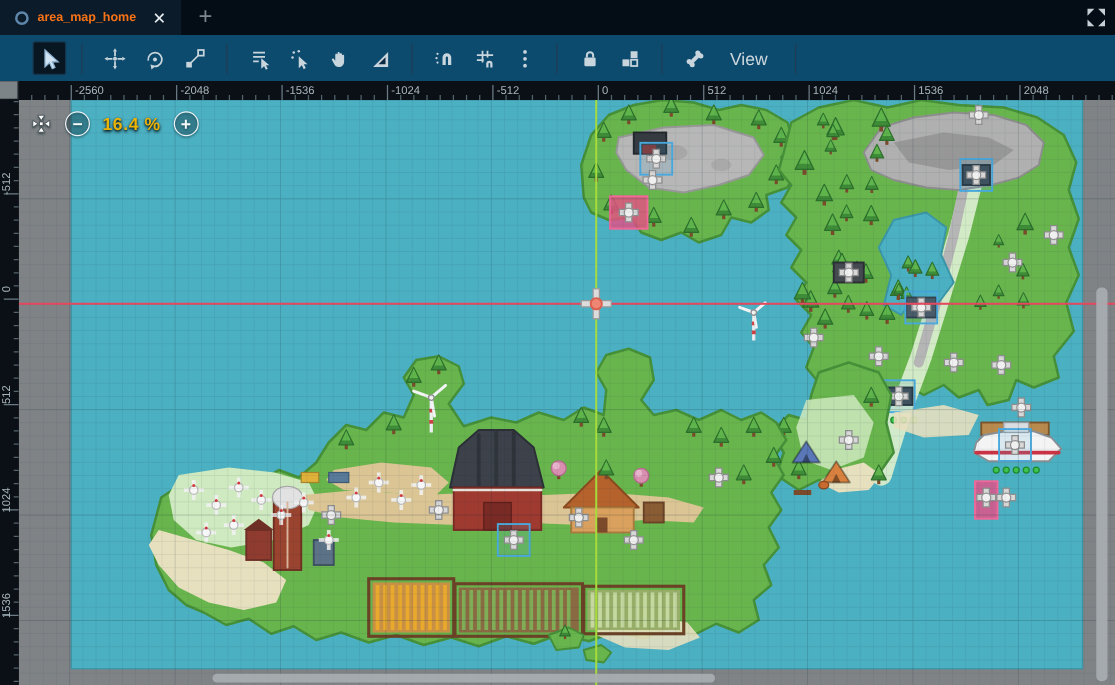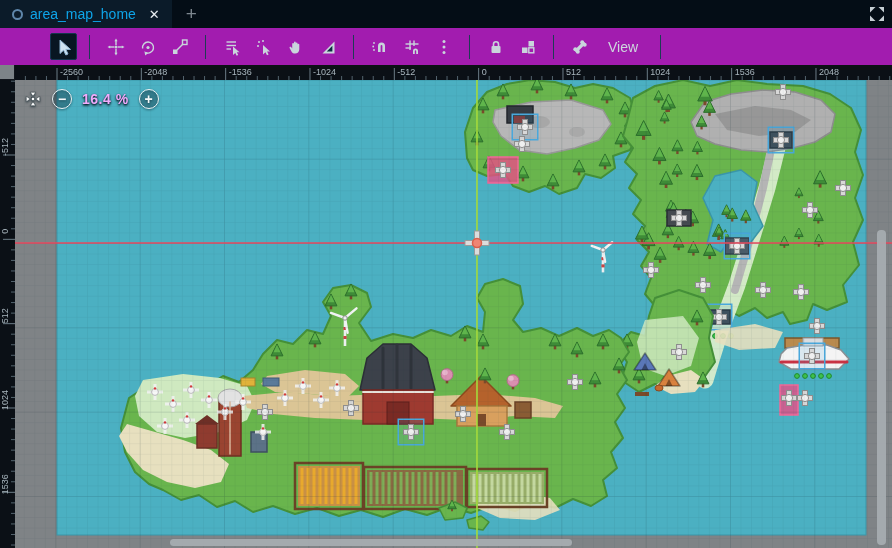--- a/index.html
+++ b/index.html
@@ -2,45 +2,45 @@
 <html><head>
 <meta charset="utf-8">
 <style>
   html,body{margin:0;padding:0;background:#04101a;width:892px;height:548px;overflow:hidden;
     font-family:"Liberation Sans",sans-serif;-webkit-font-smoothing:antialiased;}
   *{box-sizing:border-box;}
   
   .tabbar{height:28px;background:#040d16;display:flex;align-items:stretch;position:relative;}
   .tab{display:flex;align-items:center;gap:7px;padding:0 12px;background:#0b1b29;cursor:pointer;}
   .tab-circle{width:11px;height:11px;border:2px solid #5f87ab;border-radius:50%;display:inline-block;}
-  .tab-label{color:#0ea5e9;font-size:14px;}
+  .tab-label{color:#f97316;font-size:10px;font-weight:bold;}
   .tab-close{color:#e7edf1;font-size:13px;margin-left:6px;cursor:pointer;}
   .newtab{color:#7d878f;font-size:19px;display:flex;align-items:center;padding:0 14px;cursor:pointer;}
   .fullscreen{position:absolute;right:6px;top:5px;width:18px;height:18px;color:#c6cfd4;cursor:pointer;}
   
-  .toolbar{height:37px;background:#a21caf;display:flex;align-items:center;padding-left:50px;gap:5px;}
+  .toolbar{height:37px;background:#0c4a6e;display:flex;align-items:center;padding-left:26px;gap:5px;}
   .tbtn{width:27px;height:27px;display:flex;align-items:center;justify-content:center;color:#c9d5dc;
     background:transparent;border:1px solid transparent;border-radius:2px;cursor:pointer;padding:0;}
   .tbtn.active{background:#081622;border-color:#15364f;}
   .tsep{width:1px;height:24px;background:#1e3c54;margin:0 7px;}
   .viewbtn{color:#cdd7dd;font-size:14px;padding:0 10px;cursor:pointer;}
   
   .canvas-wrap{position:relative;width:744px;height:483px;background:#0b1016;}
   .corner{position:absolute;left:0;top:0;width:15px;height:15px;background:#7d8488;
     border-right:1px solid #11161c;border-bottom:1px solid #11161c;}
   .hruler{position:absolute;left:15px;top:0;background:#0b1016;}
   .vruler{position:absolute;left:0;top:15px;background:#0b1016;}
   .maparea{position:absolute;left:15px;top:15px;width:877px;height:468px;overflow:hidden;}
   .maparea svg.room{display:block;background:#7f8386;}
   
   .zoombar{position:absolute;left:9px;top:9px;display:flex;align-items:center;gap:10px;
     filter:drop-shadow(0 1px 1px rgba(0,20,30,.6));}
   .zbtn{width:20px;height:20px;border-radius:50%;border:1.7px solid #ecf3f5;background:rgba(25,70,82,.30);
     color:#f4f8f9;font-size:14px;font-weight:bold;line-height:15px;text-align:center;cursor:pointer;padding:0;}
-  .zlevel{color:#f0abfc;font-size:14px;font-weight:bold;letter-spacing:.5px;text-shadow:0 1px 2px rgba(0,10,20,.8);}
+  .zlevel{color:#eab308;font-size:14px;font-weight:bold;letter-spacing:.5px;text-shadow:0 1px 2px rgba(0,10,20,.8);}
   .centericon{width:18px;height:18px;display:inline-block;}
   
   .hscroll{position:absolute;left:155px;top:459px;width:402px;height:7px;border-radius:4px;
     background:#a9aeb2;opacity:.9;cursor:pointer;}
   .vscroll{position:absolute;left:862px;top:150px;width:9px;height:315px;border-radius:4px;
     background:#a9aeb2;opacity:.9;cursor:pointer;}
 </style>
 </head>
 <body>
 

